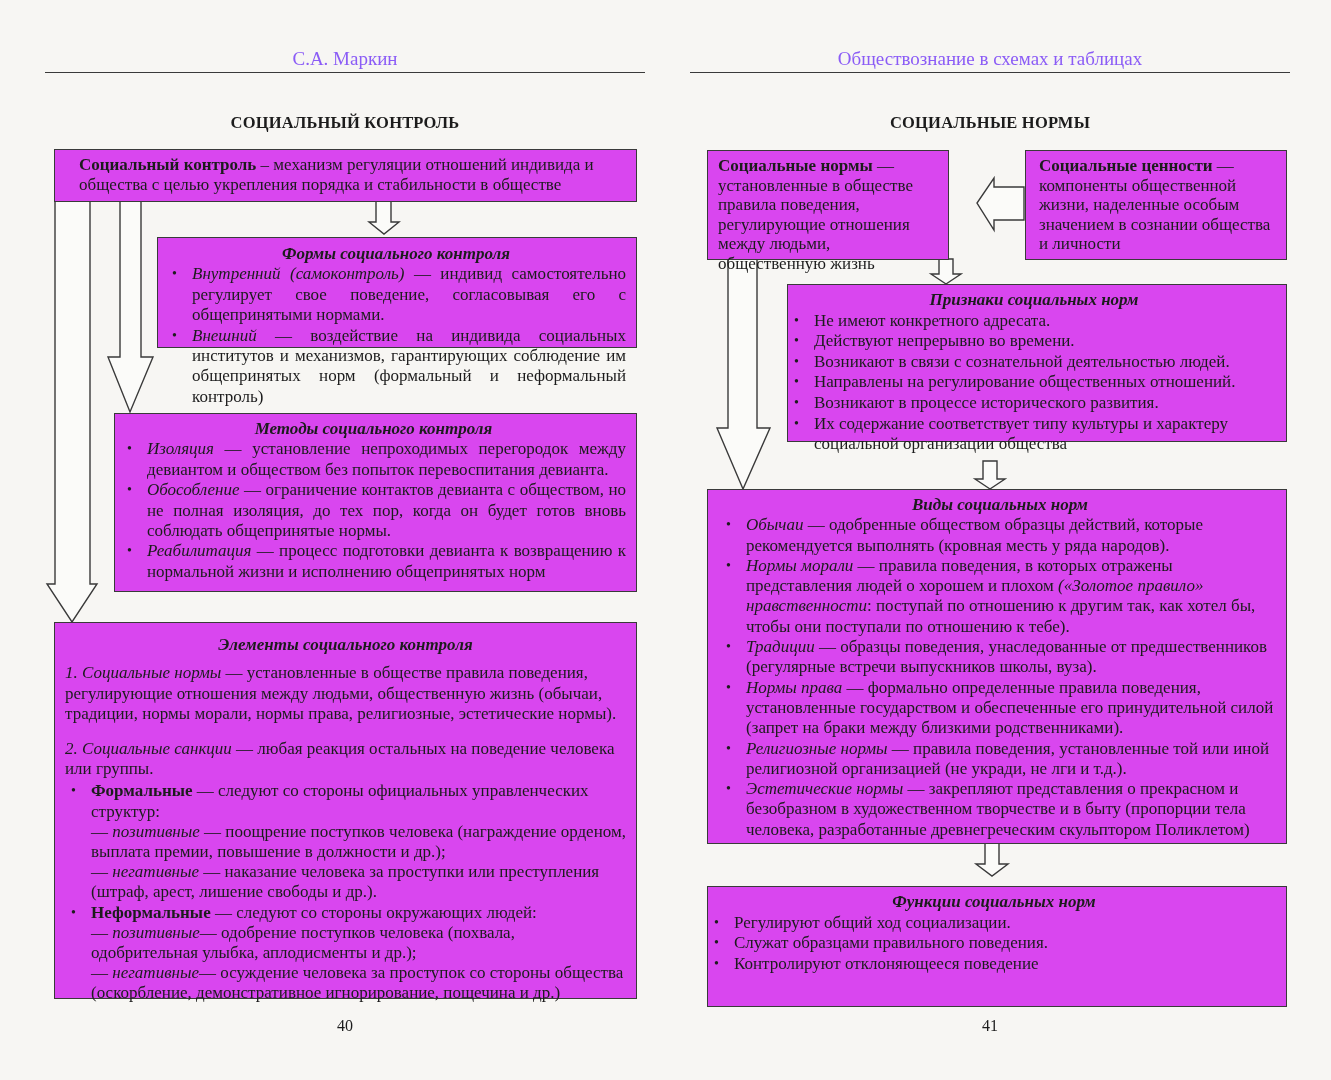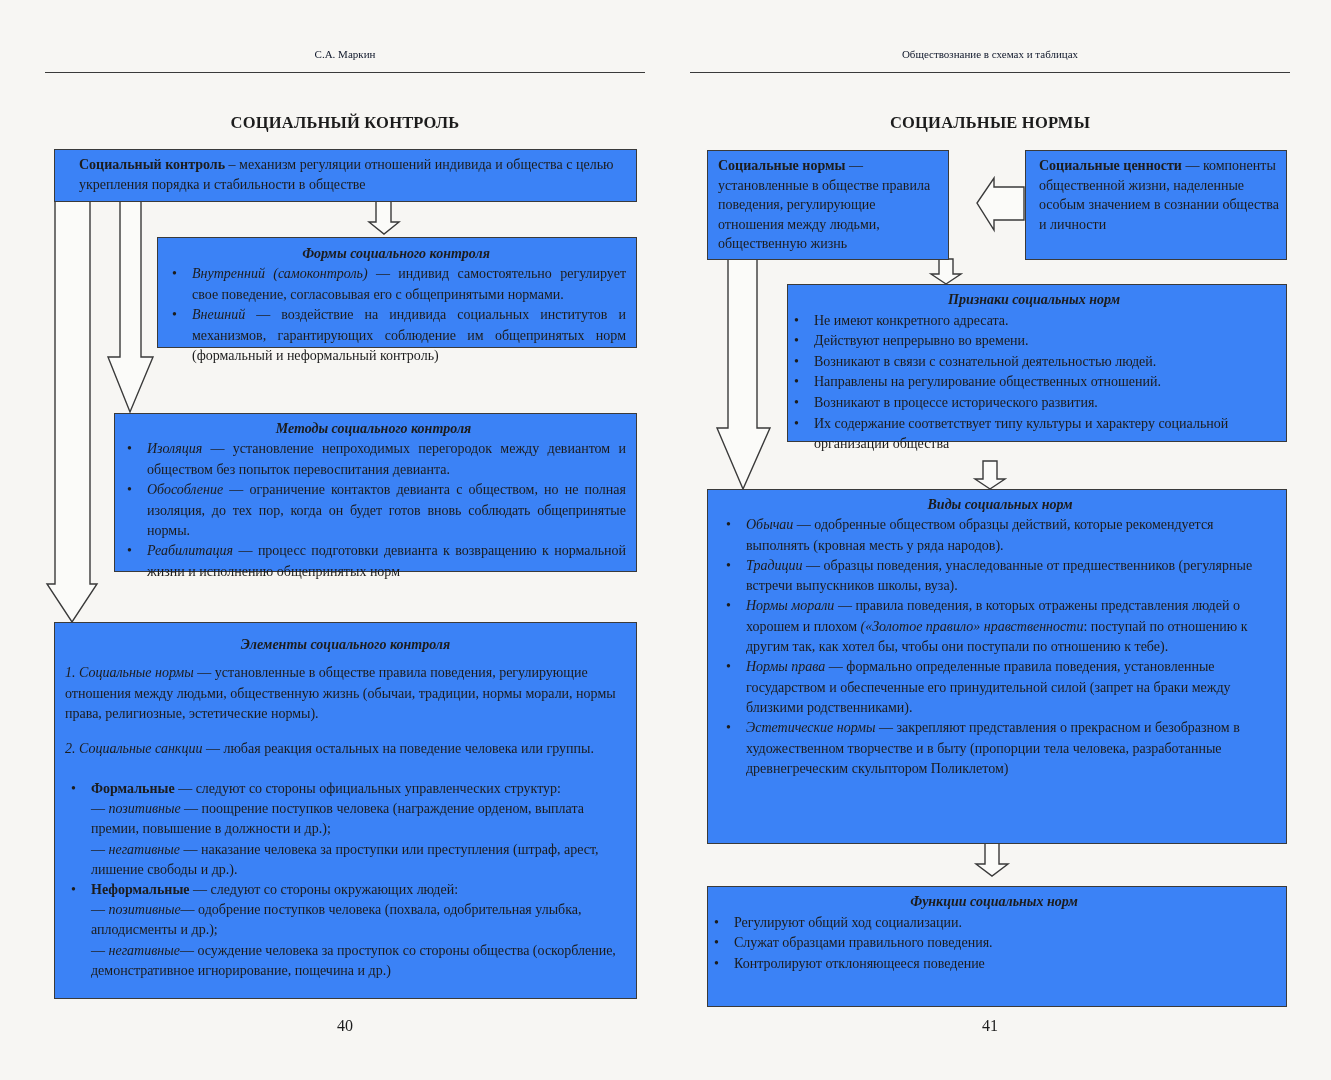--- a/index.html
+++ b/index.html
@@ -6,29 +6,29 @@
   body {
     width:1331px; height:1080px; position:relative; overflow:hidden;
     background:#f7f6f3;
     font-family:"Liberation Serif", "DejaVu Serif", serif;
     color:#1c1c1c;
   }
   .page { position:absolute; top:0; height:1080px; }
   #page-left { left:0; width:665px; }
   #page-right { left:665px; width:666px; }
   .running-head {
-    position:absolute; top:48px; font-size:11px; text-align:center; color:#0f172a;
+    position:absolute; top:48px; font-size:19px; text-align:center; color:#8b5cf6;
   }
   .head-rule { position:absolute; top:72px; height:0; border-top:1.5px solid #3a3a3a; }
   .page-title {
     position:absolute; font-weight:bold; font-size:16.5px; text-align:center; letter-spacing:0.2px;
   }
   .box {
-    position:absolute; border:1.5px solid #3a3a3a; background:#3b82f6; box-sizing:border-box;
-    font-size:14px; line-height:20.4px;
+    position:absolute; border:1.5px solid #3a3a3a; background:#d946ef; box-sizing:border-box;
+    font-size:17px; line-height:20.4px;
   }
   .box-title { font-weight:bold; font-style:italic; text-align:center; }
   .b { font-weight:bold; }
   .i { font-style:italic; }
   ul.bul { list-style:none; margin:0; padding:0; }
   ul.bul li { position:relative; padding-left:26px; }
   ul.bul li::before { content:"•"; position:absolute; left:6px; top:0; font-size:14px; }
   .just { text-align:justify; }
   .page-num { position:absolute; top:1017px; font-size:16px; text-align:center; }
   svg.arrows { position:absolute; left:0; top:0; overflow:visible; pointer-events:none; }
@@ -56,33 +56,33 @@
   </div>
 
   <div class="box just" style="left:157px;top:237px;width:480px;height:111px;padding:6px 10px 0 8px;">
     <div class="box-title">Формы социального контроля</div>
     <ul class="bul">
       <li><span class="i">Внутренний (самоконтроль)</span><span> — индивид самостоятельно регулирует свое поведение, согласовывая его с общепринятыми нормами.</span></li>
       <li><span class="i">Внешний</span><span> — воздействие на индивида социальных институтов и механизмов, гарантирующих соблюдение им общепринятых норм (формальный и неформальный контроль)</span></li>
     </ul>
   </div>
 
-  <div class="box just" style="left:114px;top:413px;width:523px;height:159px;padding:5px 10px 0 6px;">
+  <div class="box just" style="left:114px;top:413px;width:523px;height:179px;padding:5px 10px 0 6px;">
     <div class="box-title">Методы социального контроля</div>
     <ul class="bul">
       <li><span class="i">Изоляция</span><span> — установление непроходимых перегородок между девиантом и обществом без попыток перевоспитания девианта.</span></li>
       <li><span class="i">Обособление</span><span> — ограничение контактов девианта с обществом, но не полная изоляция, до тех пор, когда он будет готов вновь соблюдать общепринятые нормы.</span></li>
       <li><span class="i">Реабилитация</span><span> — процесс подготовки девианта к возвращению к нормальной жизни и исполнению общепринятых норм</span></li>
     </ul>
   </div>
 
   <div class="box" style="left:54px;top:622px;width:583px;height:377px;padding:12px 10px 0 10px;">
     <div class="box-title" style="margin-bottom:8px;">Элементы социального контроля</div>
     <div style="margin-bottom:14px;"><span class="i">1. Социальные нормы</span><span>  —  установленные в обществе правила поведения, регулирующие отношения между людьми, общественную жизнь (обычаи, традиции, нормы морали, нормы права, религиозные, эстетические нормы).</span></div>
-    <div style="margin-bottom:20px;"><span class="i">2. Социальные санкции</span><span>  —  любая реакция остальных на поведение человека или группы.</span></div>
+    <div style="margin-bottom:2px;"><span class="i">2. Социальные санкции</span><span>  —  любая реакция остальных на поведение человека или группы.</span></div>
     <ul class="bul" style="line-height:20.2px;">
       <li>
         <span class="b">Формальные</span><span> — следуют со стороны официальных управленческих структур:</span><br>
         <span>— </span><span class="i">позитивные</span><span> — поощрение поступков человека (награждение орденом, выплата премии, повышение в должности и др.);</span><br>
         <span>— </span><span class="i">негативные</span><span> — наказание человека за проступки или преступления (штраф, арест, лишение свободы и др.).</span>
       </li>
       <li>
         <span class="b">Неформальные</span><span>  — следуют со стороны окружающих людей:</span><br>
         <span>— </span><span class="i">позитивные</span><span>— одобрение поступков человека (похвала, одобрительная  улыбка,  аплодисменты  и др.);</span><br>
         <span>— </span><span class="i">негативные</span><span>— осуждение человека за проступок со стороны общества (оскорбление, демонстративное игнорирование, пощечина и др.)</span>
@@ -128,23 +128,24 @@
       <li>Направлены на регулирование общественных отношений.</li>
       <li>Возникают в процессе исторического развития.</li>
       <li>Их содержание соответствует типу культуры и характеру социальной организации общества</li>
     </ul>
   </div>
 
   <div class="box" style="left:42px;top:489px;width:580px;height:355px;padding:5px 6px 0 12px;line-height:20.3px;">
     <div class="box-title">Виды социальных норм</div>
     <ul class="bul">
       <li><span class="i">Обычаи</span><span> — одобренные обществом образцы действий, которые рекомендуется выполнять (кровная месть у ряда народов).</span></li>
+      <li><span class="i">Нормы морали</span><span> — правила поведения, в которых отражены представления людей о хорошем и плохом </span><span class="i">(«Золотое правило» нравственности</span><span>: поступай по отношению к другим так, как хотел бы, чтобы они поступали по отношению к тебе).</span></li>
       <li><span class="i">Традиции</span><span> — образцы поведения, унаследованные от предшественников (регулярные встречи выпускников школы, вуза).</span></li>
-      <li><span class="i">Нормы морали</span><span> — правила поведения, в которых отражены представления людей о хорошем и плохом </span><span class="i">(«Золотое правило» нравственности</span><span>: поступай по отношению к другим так, как хотел бы, чтобы они поступали по отношению к тебе).</span></li>
       <li><span class="i">Нормы права</span><span> — формально определенные правила поведения, установленные государством и обеспеченные его принудительной силой (запрет на браки между близкими родственниками).</span></li>
+      <li><span class="i">Религиозные нормы</span><span> — правила поведения, установленные той или иной религиозной организацией (не укради, не лги и т.д.).</span></li>
       <li><span class="i">Эстетические нормы</span><span> — закрепляют представления о прекрасном и безобразном в художественном творчестве и в быту (пропорции тела человека, разработанные древнегреческим скульптором Поликлетом)</span></li>
     </ul>
   </div>
 
   <div class="box" style="left:42px;top:876px;width:580px;height:121px;padding:5px 6px 0 0;line-height:20.6px;margin-top:10px;">
     <div class="box-title">Функции социальных норм</div>
     <ul class="bul">
       <li>Регулируют общий ход социализации.</li>
       <li>Служат образцами правильного поведения.</li>
       <li>Контролируют отклоняющееся поведение</li>

